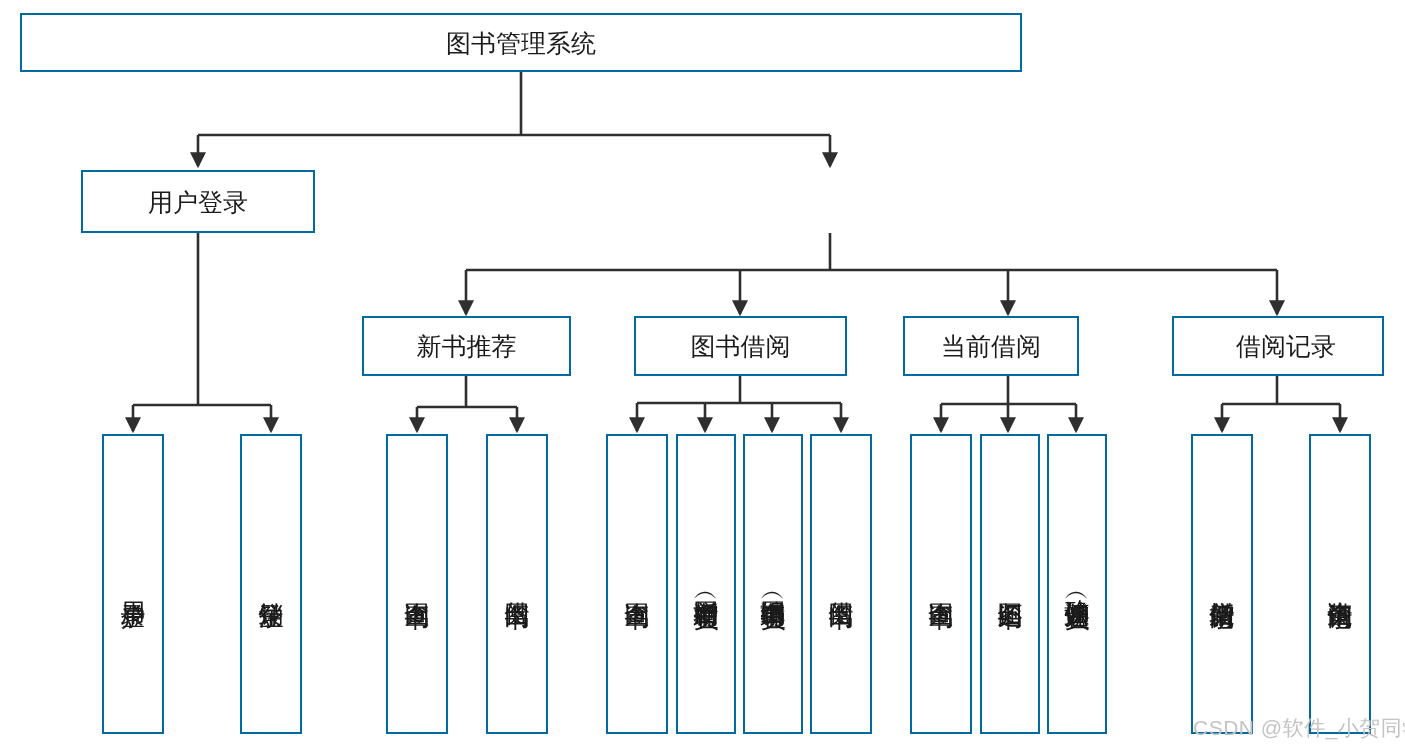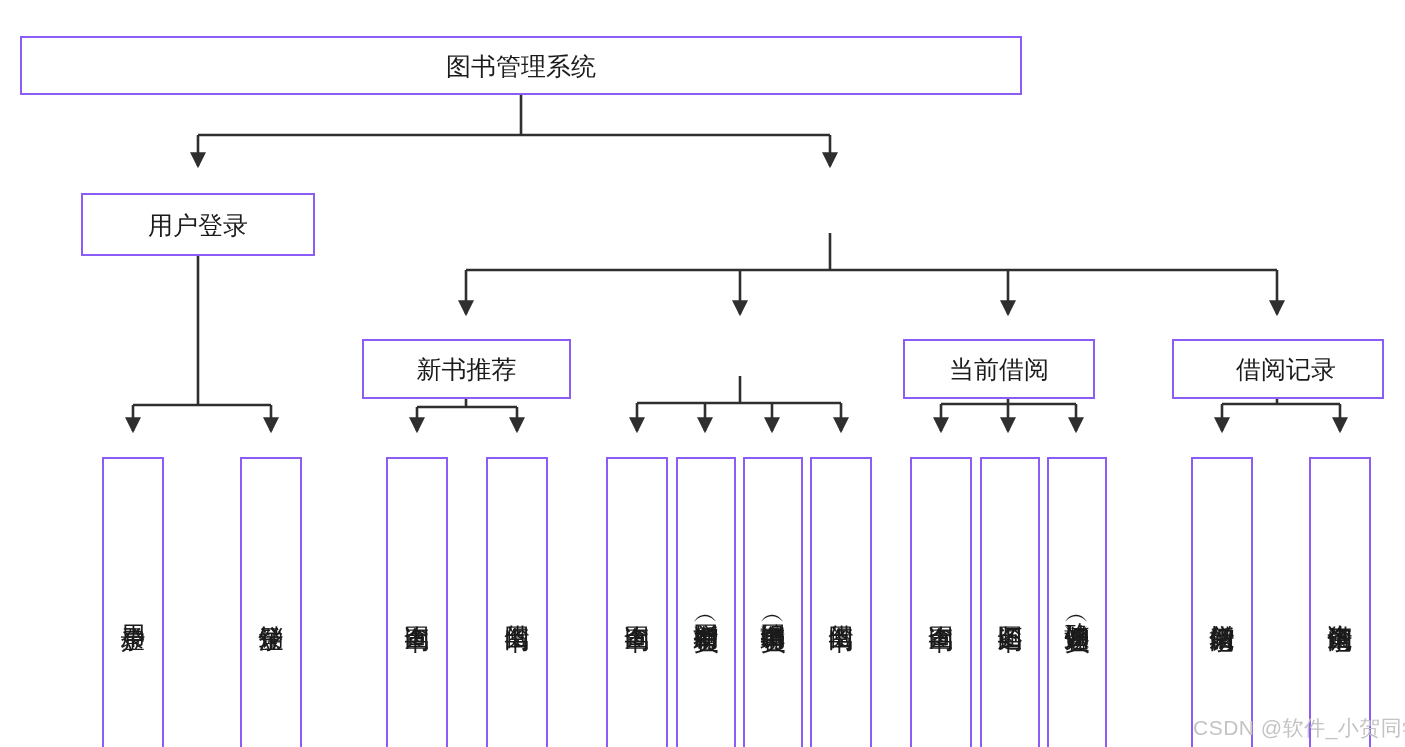--- a/index.html
+++ b/index.html
@@ -23,26 +23,25 @@
     left: 0;
     top: 0;
     width: 1405px;
     height: 747px;
     pointer-events: none;
   }
   .node {
     position: absolute;
     box-sizing: border-box;
     background: #ffffff;
-    border: 2px solid #8b5cf6;
+    border: 2px solid #0369a1;
     display: flex;
     align-items: center;
     justify-content: center;
     color: #1b1b1b;
-    margin-top: 23px;
   }
   .node .label {
     display: block;
     text-align: center;
     line-height: 1.28;
     white-space: nowrap;
   }
   .node.horiz .label {
     font-size: 25px;
   }
@@ -130,21 +129,24 @@
     <span class="label">图书管理系统</span>
   </div>
 
   <div class="node horiz" style="left:81px; top:170px; width:234px; height:63px;">
     <span class="label">用户登录</span>
   </div>
 
   <div class="node horiz" style="left:362px; top:316px; width:209px; height:60px;">
     <span class="label">新书推荐</span>
   </div>
-  <div class="node horiz" style="left:903px; top:316px; width:192px; height:60px;">
+  <div class="node horiz" style="left:634px; top:316px; width:213px; height:60px;">
+    <span class="label">图书借阅</span>
+  </div>
+  <div class="node horiz" style="left:903px; top:316px; width:176px; height:60px;">
     <span class="label">当前借阅</span>
   </div>
   <div class="node horiz" style="left:1172px; top:316px; width:212px; height:60px;padding-left:16px;">
     <span class="label">借阅记录</span>
   </div>
 
   <div class="node vert" style="left:102px; top:434px; width:62px; height:300px;">
     <span class="label">用户登录</span>
   </div>
   <div class="node vert" style="left:240px; top:434px; width:62px; height:300px;">

